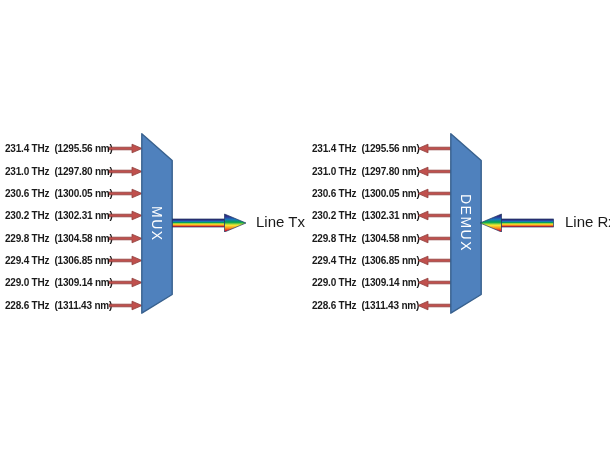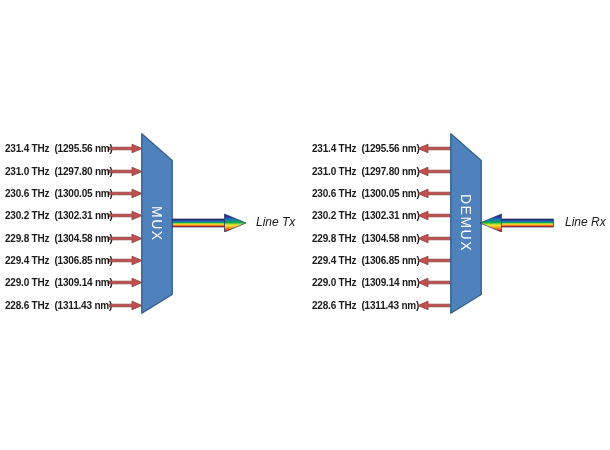--- a/index.html
+++ b/index.html
@@ -58,24 +58,23 @@
   }
 
   
   .spec-arrow { position: absolute; width: 75px; height: 20px; }
   .spec-outline { stroke: #1f3864; stroke-width: 0.7; }
 
   .line-label {
     position: absolute;
     height: 18px;
     line-height: 18px;
-    font-size: 12px;
+    font-size: 15px;
     color: var(--text, #1a1a1a);
     white-space: nowrap;
-    font-style: italic;
   }
 </style>
 </head>
 <body>
 
 <div id="canvas">
 
   <svg width="0" height="0" style="position:absolute" aria-hidden="true">
     <defs>
       <linearGradient id="specGrad" x1="0" y1="0" x2="0" y2="1">

